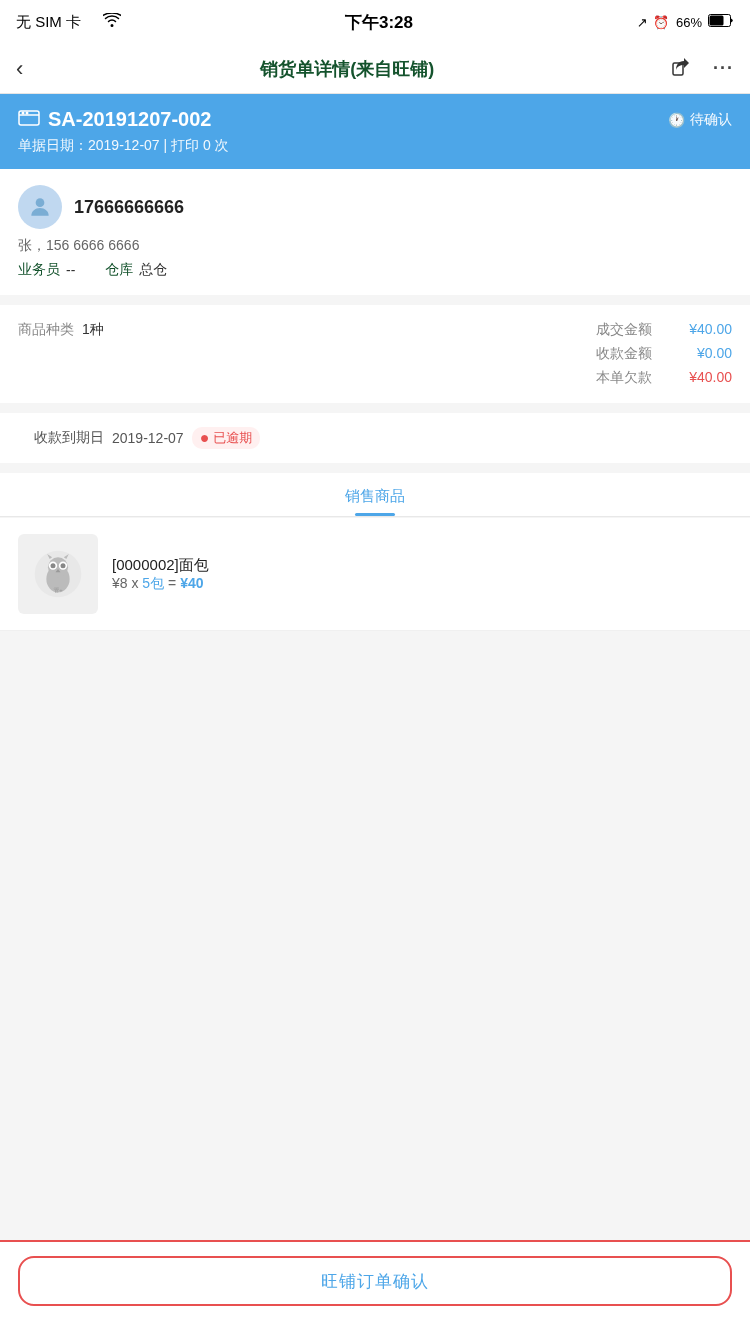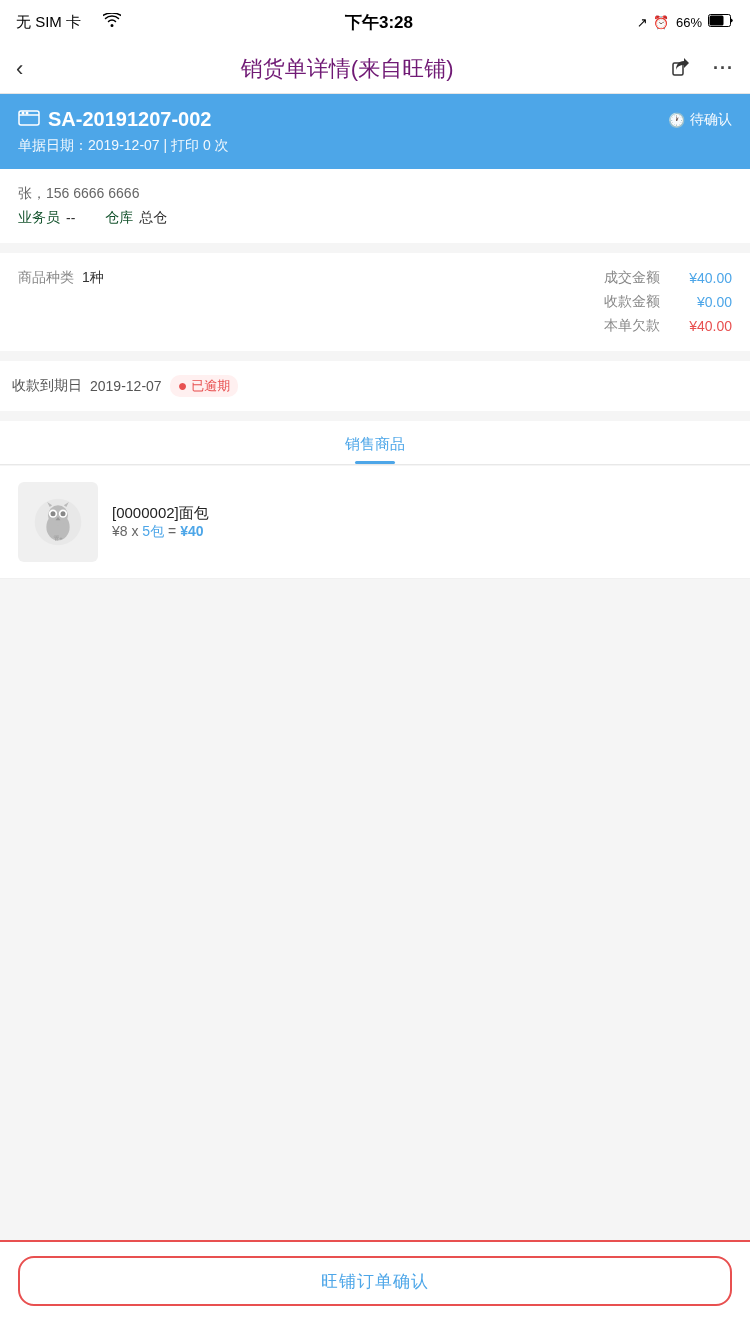--- a/index.html
+++ b/index.html
@@ -32,23 +32,23 @@
     .nav-bar {
       background: #fff;
       height: 50px;
       display: flex;
       align-items: center;
       justify-content: space-between;
       padding: 0 16px;
       border-bottom: 1px solid #e5e5e5;
     }
     .nav-title {
-      font-size: 22px;
-      font-weight: 400;
-      color: #701a75;
+      font-size: 18px;
+      font-weight: 700;
+      color: #14532d;
     }
     .nav-right { display: flex; align-items: center; gap: 20px; }
     .nav-icon { color: #444; font-size: 20px; cursor: pointer; }
     .back-btn { font-size: 22px; color: #333; cursor: pointer; }
 
     
     .order-header {
       background: #4da6e8;
       padding: 14px 18px 14px 18px;
       color: #fff;
@@ -138,33 +138,33 @@
     }
     .summary-label { color: #888; }
     .summary-right {
       display: flex;
       flex-direction: column;
       align-items: flex-end;
       gap: 6px;
     }
     .amount-item {
       display: flex;
-      align-items: center;
-      gap: 2px;
+      align-items: flex-start;
+      gap: 10px;
       font-size: 14px;
     }
     .amount-label { color: #888; }
     .amount-value { color: #4da6e8; font-weight: 500; min-width: 70px; text-align: right; }
     .amount-value.red { color: #e85050; }
 
     
     .due-section {
       background: #fff;
       margin-top: 10px;
-      padding: 14px 12px;
+      padding: 14px 34px;
       display: flex;
       align-items: center;
       gap: 8px;
       font-size: 14px;
       color: #555;
     }
     .overdue-badge {
       background: #fff0f0;
       color: #e85050;
       border-radius: 10px;
@@ -328,20 +328,29 @@
     </div>
     <div class="order-status">
       <span>🕐</span>
       <span>待确认</span>
     </div>
   </div>
   <div class="order-meta">单据日期：2019-12-07 | 打印 0 次</div>
 </div>
 
 <div class="customer-section">
+  <div class="customer-top">
+    <div class="avatar">
+      <svg viewBox="0 0 24 24" fill="#7aadd4">
+        <circle cx="12" cy="8" r="4"></circle>
+        <path d="M4 20c0-4 3.6-7 8-7s8 3 8 7"></path>
+      </svg>
+    </div>
+    <div class="customer-name">17666666666</div>
+  </div>
   <div class="customer-details">张，156 6666 6666</div>
   <div class="customer-row">
     <div class="customer-field">
       <span class="field-label">业务员</span>
       <span class="field-value">--</span>
     </div>
     <div class="customer-field">
       <span class="field-label">仓库</span>
       <span class="field-value">总仓</span>
     </div>

